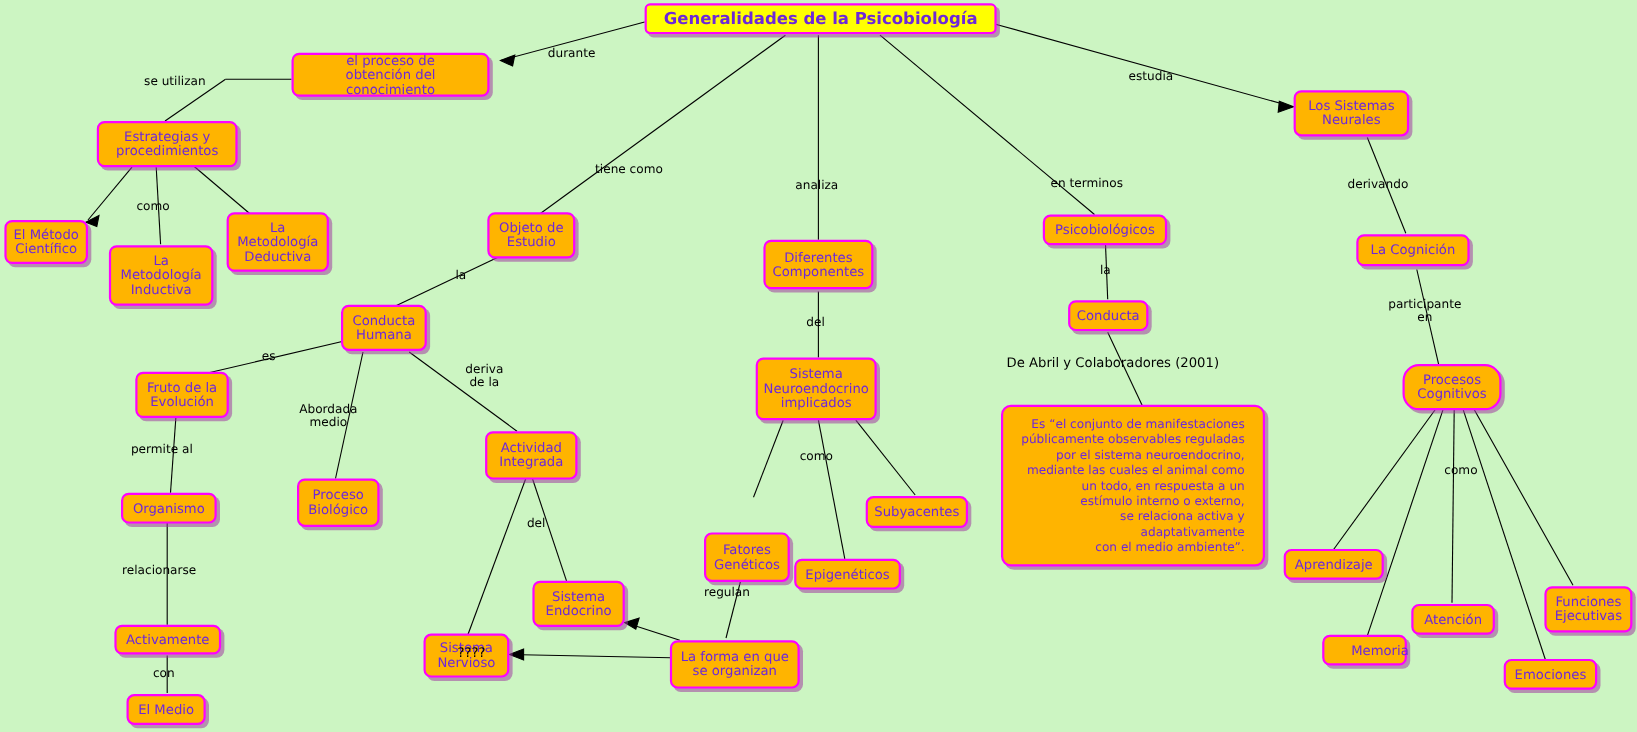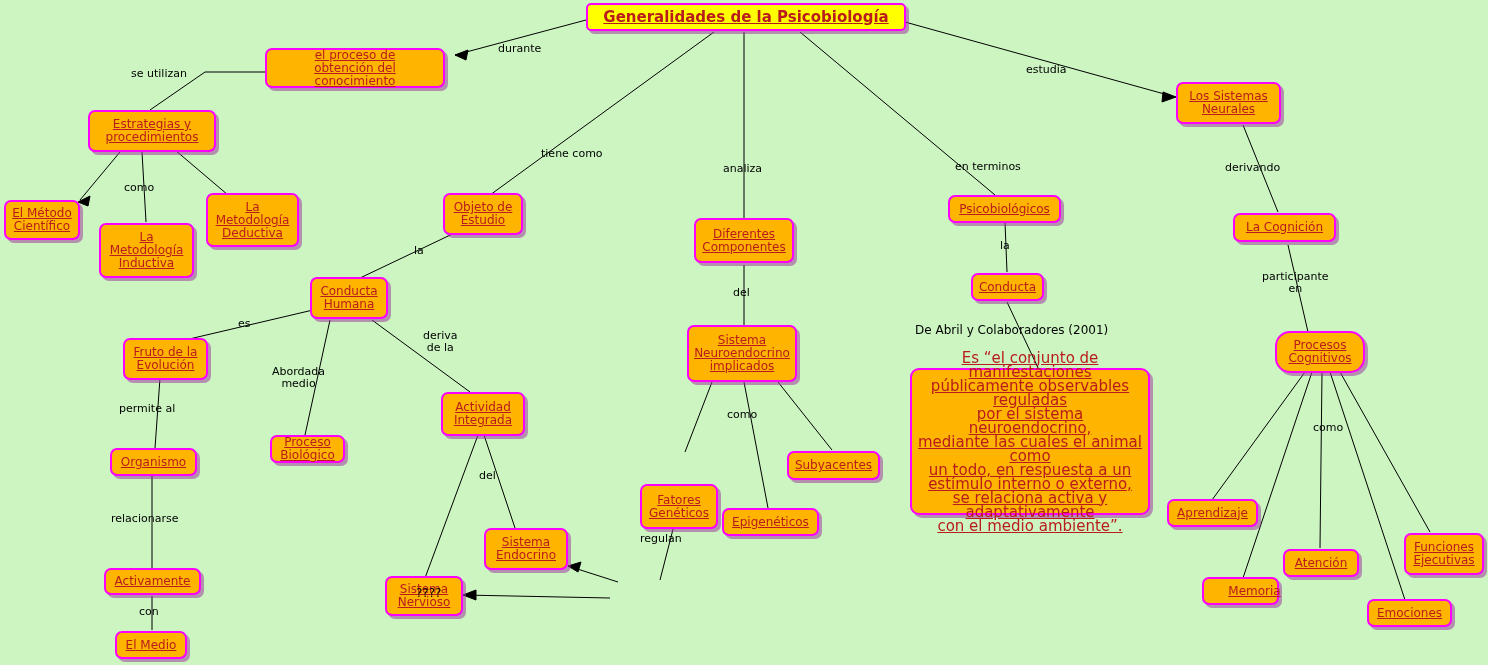--- a/index.html
+++ b/index.html
@@ -26,43 +26,43 @@
     width: 1488px;
     height: 665px;
     pointer-events: none;
   }
   .node {
     position: absolute;
     box-sizing: border-box;
     background: #ffb400;
     border: 2px solid #ff00ff;
     border-radius: 7px;
-    color: #b91c1c;
+    color: #6d28d9;
     font-size: 12px;
     line-height: 13px;
     text-align: center;
     display: flex;
     align-items: center;
     justify-content: center;
     padding: 3px 5px;
     box-shadow: 3px 3px 0 rgba(160,60,160,0.55);
     white-space: pre-line;
-    text-decoration: underline;
   }
   .node.title {
     background: #ffff00;
     border: 2px solid #ff00ff;
     font-weight: bold;
     font-size: 15px;
     border-radius: 5px;
   }
   .node.quote {
-    font-size: 15px;
+    font-size: 11px;
     line-height: 14px;
     border-radius: 9px;
+    text-align: right;
   }
   .label {
     position: absolute;
     font-size: 11px;
     line-height: 12px;
     color: #000;
     text-align: center;
     white-space: pre-line;
     background: transparent;
   }
@@ -177,21 +177,21 @@
   <div class="node" style="left:206px; top:193px; width:93px; height:54px;">La
 Metodología
 Deductiva</div>
 
   <div class="node" style="left:443px; top:193px; width:80px; height:42px;">Objeto de
 Estudio</div>
   <div class="node" style="left:310px; top:277px; width:78px; height:42px;">Conducta
 Humana</div>
   <div class="node" style="left:123px; top:338px; width:85px; height:42px;">Fruto de la
 Evolución</div>
-  <div class="node" style="left:270px; top:435px; width:75px; height:28px;">Proceso
+  <div class="node" style="left:270px; top:435px; width:75px; height:44px;">Proceso
 Biológico</div>
   <div class="node" style="left:110px; top:448px; width:87px; height:28px;">Organismo</div>
   <div class="node" style="left:104px; top:568px; width:97px; height:27px;">Activamente</div>
   <div class="node" style="left:115px; top:631px; width:72px; height:28px;">El Medio</div>
   <div class="node" style="left:441px; top:392px; width:84px; height:44px;">Actividad
 Integrada</div>
   <div class="node" style="left:484px; top:528px; width:84px; height:42px;">Sistema
 Endocrino</div>
   <div class="node" style="left:385px; top:576px; width:78px; height:40px;">Sistema
 Nervioso</div>
@@ -199,20 +199,22 @@
 
   <div class="node" style="left:694px; top:218px; width:100px; height:45px;">Diferentes
 Componentes</div>
   <div class="node" style="left:687px; top:325px; width:110px; height:57px;">Sistema
 Neuroendocrino
 implicados</div>
   <div class="node" style="left:640px; top:452px; width:78px; height:45px;margin-top:32px;">Fatores
 Genéticos</div>
   <div class="node" style="left:722px; top:508px; width:97px; height:28px;">Epigenéticos</div>
   <div class="node" style="left:787px; top:451px; width:93px; height:29px;">Subyacentes</div>
+  <div class="node" style="left:609px; top:582px; width:118px; height:44px;">La forma en que
+se organizan</div>
 
   <div class="node" style="left:948px; top:195px; width:113px; height:28px;">Psicobiológicos</div>
   <div class="node" style="left:971px; top:273px; width:73px; height:28px;">Conducta</div>
   <div class="plain" style="left:915px; top:323px;">De Abril y Colaboradores (2001)</div>
   <div class="node quote" style="left:910px; top:368px; width:240px; height:147px;">Es “el conjunto de manifestaciones
 públicamente observables reguladas
 por el sistema neuroendocrino,
 mediante las cuales el animal como
 un todo, en respuesta a un
 estímulo interno o externo,

